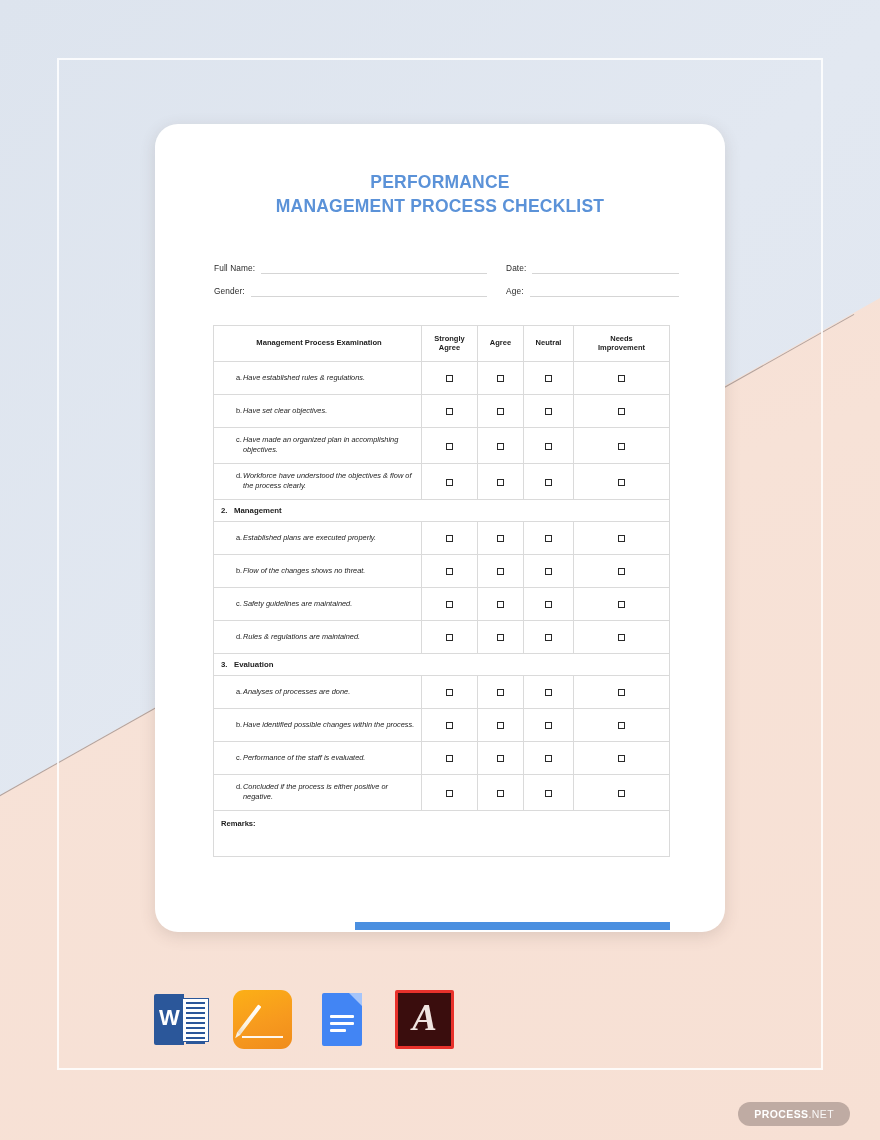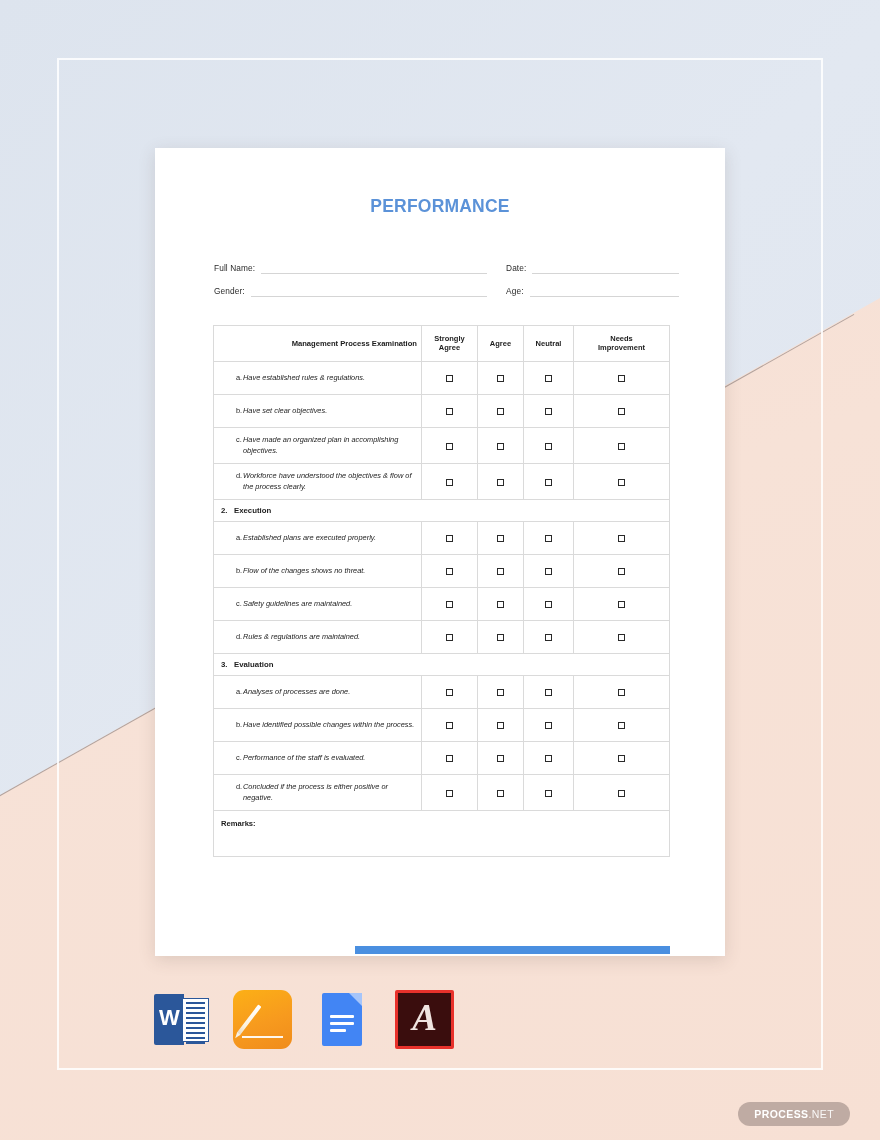--- a/index.html
+++ b/index.html
@@ -55,25 +55,26 @@
     position: absolute;
     left: 57px;  top: 58px;
     width: 766px; height: 1012px;
     border: 2px solid rgba(255,255,255,.85);
     pointer-events: none;
   }
 
   
   .page {
     position: absolute;
-    left: 155px; top: 148px;
+    left: 155px; top: 124px;
     width: 570px; height: 808px;
     background: #ffffff;
     box-shadow: 0 4px 16px rgba(90,70,60,.16);
     overflow: hidden;
+    border-radius: 23px;
   }
 
   .doc-title {
     margin-top: 47px;
     text-align: center;
     color: #5b92d8;
     font-size: 17.5px;
     font-weight: bold;
     letter-spacing: .2px;
     line-height: 1.36;
@@ -118,21 +119,21 @@
 
   thead th {
     font-size: 7.5px;
     font-weight: bold;
     color: #1c1c1c;
     padding: 8px 4px;
     line-height: 1.28;
     text-align: center;
   }
   thead th.h-item {
-    text-align: right;
+    text-align: center;
     padding-left: 7px;
     font-size: 7.6px;
   }
 
   tr.section td {
     font-size: 7.8px;
     font-weight: bold;
     color: #1c1c1c;
     padding: 6px 7px;
   }
@@ -308,20 +309,21 @@
 
   <div class="bg-blue"></div>
   <div class="bg-peach"></div>
   <div class="bg-diag-line"></div>
   <div class="frame"></div>
 
   <div class="page">
 
     <div class="doc-title">
       <span>PERFORMANCE</span>
+      <span class="l2">MANAGEMENT PROCESS CHECKLIST</span>
     </div>
 
     <div class="meta">
       <div class="meta-col left">
         <div class="field">
           <span class="field-label">Full Name:</span>
           <span class="field-line"></span>
         </div>
         <div class="field">
           <span class="field-label">Gender:</span>
@@ -407,21 +409,21 @@
                   <span class="item-letter">d.</span>
                   <span class="item-text">Workforce have understood the objectives &amp; flow of the process clearly.</span>
                 </div>
               </td>
               <td class="cb-cell"><span class="cbox"></span></td>
               <td class="cb-cell"><span class="cbox"></span></td>
               <td class="cb-cell"><span class="cbox"></span></td>
               <td class="cb-cell"><span class="cbox"></span></td>
             </tr>
             <tr class="section">
-              <td colspan="5"><span class="sec-num">2.</span><span>Execution</span></td>
+              <td colspan="5"><span class="sec-num">2.</span><span>Management</span></td>
             </tr>
             <tr class="item">
               <td class="item-cell">
                 <div class="item-row">
                   <span class="item-letter">a.</span>
                   <span class="item-text">Established plans are executed properly.</span>
                 </div>
               </td>
               <td class="cb-cell"><span class="cbox"></span></td>
               <td class="cb-cell"><span class="cbox"></span></td>

